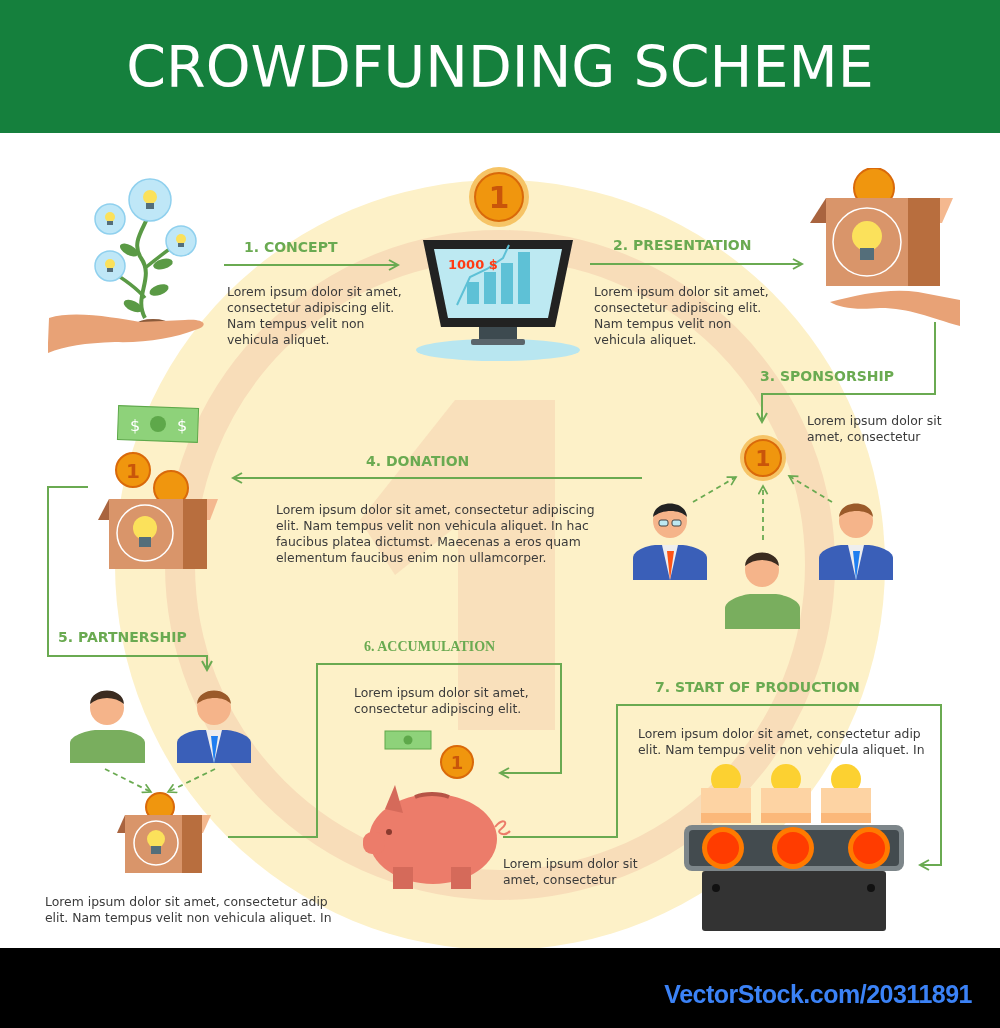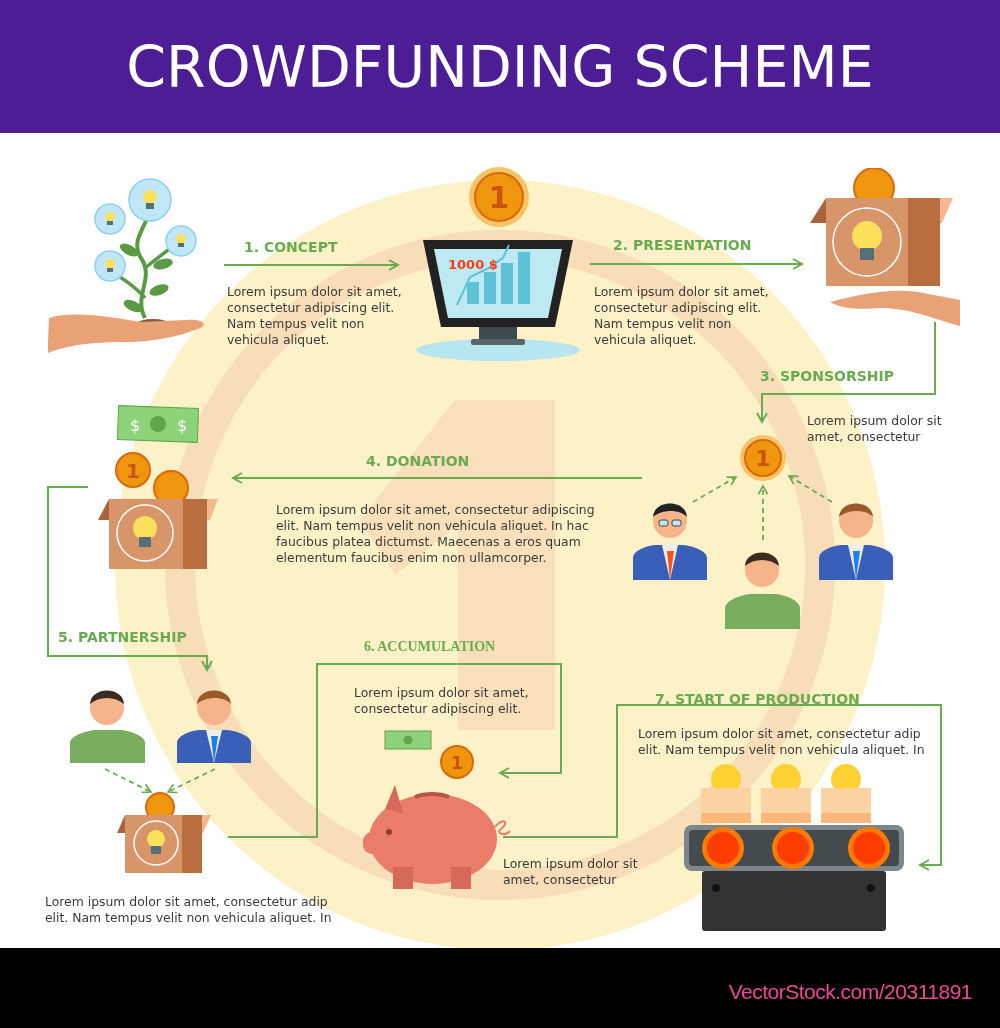--- a/index.html
+++ b/index.html
@@ -1,33 +1,33 @@
 <!DOCTYPE html>
 <html><head>
 <meta charset="utf-8">
 <style>
   * { box-sizing: border-box; margin: 0; padding: 0; }
   html, body { width: 1000px; height: 1028px; overflow: hidden; background: #ffffff; }
   body { position: relative; font-family: "DejaVu Sans", "Liberation Sans", sans-serif; color: #3a3a3a; }
 
-  .header { position: absolute; left: 0; top: 0; width: 1000px; height: 133px; background: #4c1d95; }
+  .header { position: absolute; left: 0; top: 0; width: 1000px; height: 133px; background: #15803d; }
   .header .title { position: absolute; left: 0; top: 34px; width: 1000px; text-align: center;
     color: #ffffff; font-family: "DejaVu Sans", sans-serif; font-size: 57px; letter-spacing: 0px; font-weight: 400; }
 
   .stage { position: absolute; left: 0; top: 133px; width: 1000px; height: 815px; overflow: hidden; }
 
   .bg-svg { position: absolute; left: 0; top: 0; }
 
   .step-title { position: absolute; color: #6aaa51; font-weight: bold; font-size: 14px; white-space: nowrap;
     font-family: "DejaVu Sans", sans-serif; }
   .body-text { position: absolute; color: #3b3b3b; font-size: 12.4px; line-height: 16px; margin-top: 8px; }
 
   .footer { position: absolute; left: 0; top: 948px; width: 1000px; height: 80px; background: #000000; }
   .footer .brand { position: absolute; left: 27px; top: 21px; color: #fff; font-size: 33px; font-family: "Liberation Sans", sans-serif; letter-spacing: -1px; }
-  .footer .ref { position: absolute; right: 28px; top: 32px; color: #ec4899; font-size: 21px; font-family: "Liberation Sans", sans-serif; letter-spacing: -0.5px; }
+  .footer .ref { position: absolute; right: 28px; top: 32px; color: #3b82f6; font-size: 25px; font-family: "Liberation Sans", sans-serif; letter-spacing: -0.5px; font-weight: bold; }
 
   .icon { position: absolute; }
 </style>
 </head>
 <body>
 
 <div class="header">
   <div class="title">CROWDFUNDING SCHEME</div>
 </div>
 
@@ -264,21 +264,21 @@
     <path d="M60 70 C 70 66, 84 66, 94 70" stroke="#b65446" stroke-width="4" fill="none"></path>
     <circle cx="34" cy="105" r="3" fill="#8a3a2e"></circle>
     <path d="M140 100 C 148 90, 155 95, 146 102 C 140 106, 150 110, 155 104" stroke="#ec7c6a" stroke-width="2" fill="none"></path>
   </svg>
 
   <div class="body-text" style="left:503px; top:715px;">
     <div>Lorem ipsum dolor sit</div>
       <div>amet, consectetur</div>
   </div>
 
-  <div class="step-title" style="left:655px; top:546px;margin-top:12px;">7. START OF PRODUCTION</div>
+  <div class="step-title" style="left:655px; top:546px;">7. START OF PRODUCTION</div>
   <div class="body-text" style="left:638px; top:585px;">
     <div>Lorem ipsum dolor sit amet, consectetur adip</div>
       <div>elit. Nam tempus velit non vehicula aliquet. In</div>
   </div>
 
   <svg class="icon" style="left:683px; top:630px;" width="225" height="170" viewBox="0 0 225 170">
     <g>
       <circle cx="43" cy="16" r="15" fill="#fcd131"></circle>
       <rect x="18" y="25" width="50" height="30" fill="#fdd3a3"></rect>
         <rect x="18" y="50" width="50" height="10" fill="#fbb87a"></rect>

